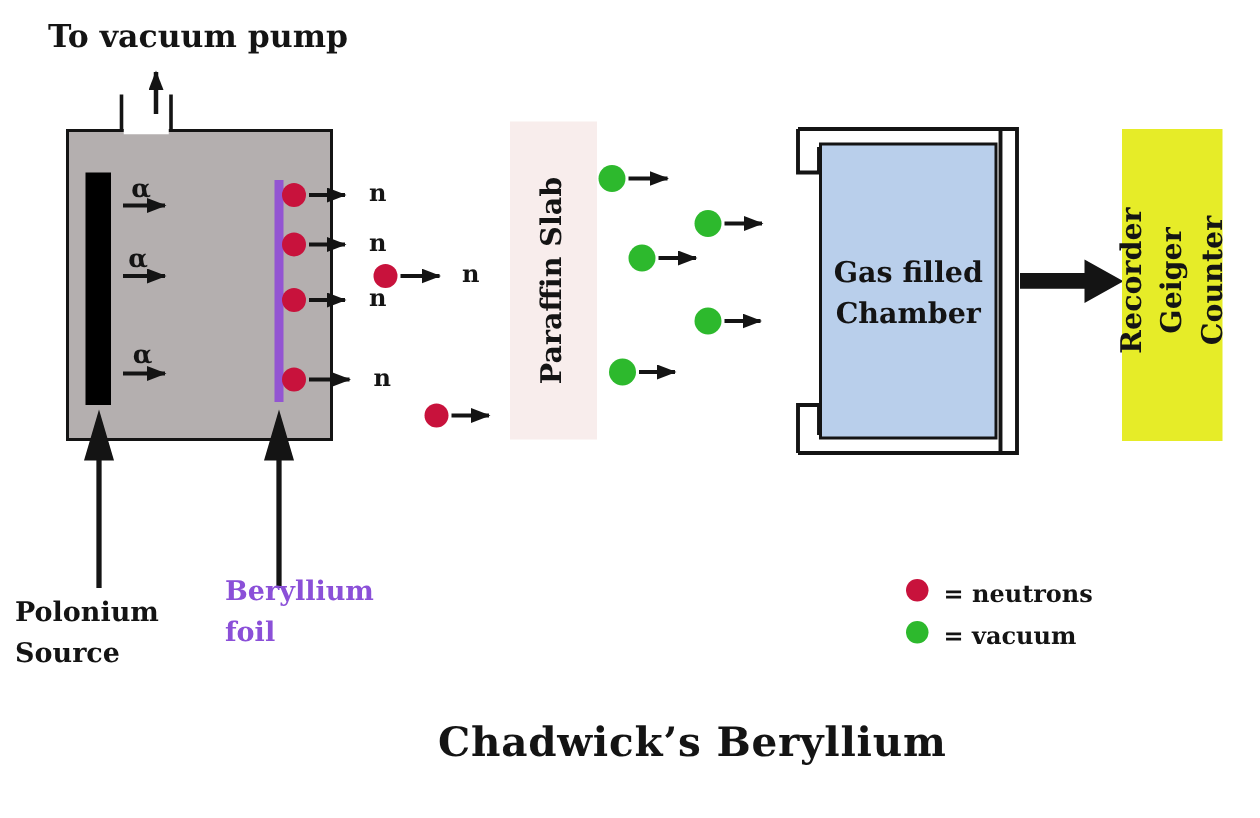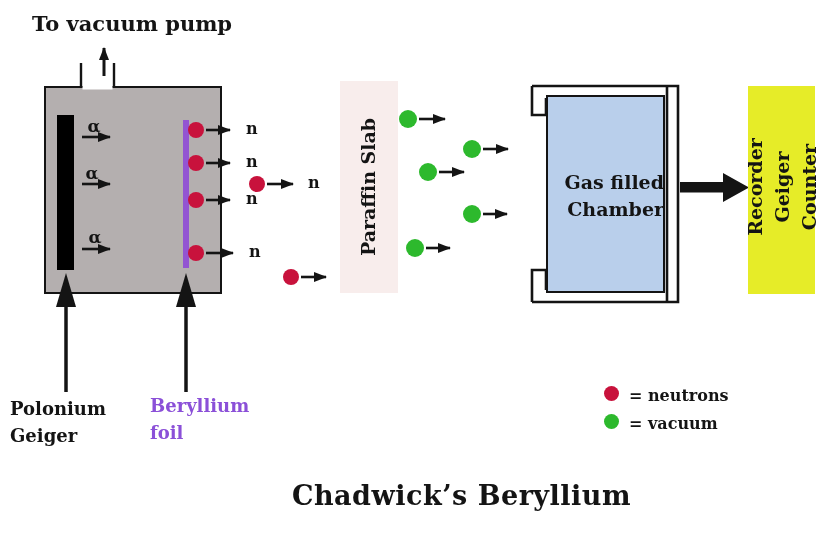--- a/index.html
+++ b/index.html
@@ -22,29 +22,29 @@
   .n1{left:246px;top:120px;}
   .n2{left:246px;top:153px;}
   .n3{left:246px;top:190px;}
   .n4{left:249px;top:243px;}
   .n5{left:308px;top:174px;}
   .paraffin-label{
     left:369px;top:187px;font-size:19px;
     transform:translate(-50%,-50%) rotate(-90deg);
   }
   .chamber-label{
-    left:547px;top:169px;width:117px;text-align:right;
+    left:547px;top:169px;width:117px;text-align:center;
     font-size:19px;line-height:27px;
   }
   .geiger-label{
     left:782px;top:187px;font-size:19px;line-height:27px;text-align:center;
     transform:translate(-50%,-50%) rotate(-90deg);
   }
   .polonium-label{left:10px;top:395px;font-size:18px;line-height:27px;}
-  .beryllium-label{left:150px;top:392px;font-size:18px;line-height:27px;color:var(--foil-text-purple,#8b50d8);}
+  .beryllium-label{left:150px;top:381px;font-size:18px;line-height:27px;color:var(--foil-text-purple,#8b50d8);}
   .legend{position:absolute;left:604px;top:386px;font-size:16px;font-weight:bold;color:var(--ink-black,#141414);}
   .legend-row{display:flex;align-items:flex-start;height:20px;margin-bottom:8px;}
   .legend-dot{width:15px;height:15px;border-radius:50%;margin-right:10px;flex:0 0 auto;}
   .legend-dot.red{background:var(--neutron-red,#c8123c);}
   .legend-dot.green{background:var(--proton-green,#2db92d);}
   .title{
     position:absolute;left:292px;top:480px;font-size:27px;font-weight:bold;
     color:var(--ink-black,#141414);letter-spacing:0.5px;white-space:nowrap;
   }
 </style>
@@ -148,21 +148,21 @@
     <div>Chamber</div>
   </div>
 
   <div class="lbl two geiger-label">
     <div>Recorder</div>
     <div>Geiger Counter</div>
   </div>
 
   <div class="lbl two polonium-label">
     <div>Polonium</div>
-    <div>Geiger</div>
+    <div>Source</div>
   </div>
 
   <div class="lbl two beryllium-label">
     <div>Beryllium</div>
     <div>foil</div>
   </div>
 
   <div class="legend">
     <div class="legend-row">
       <span class="legend-dot red"></span>

